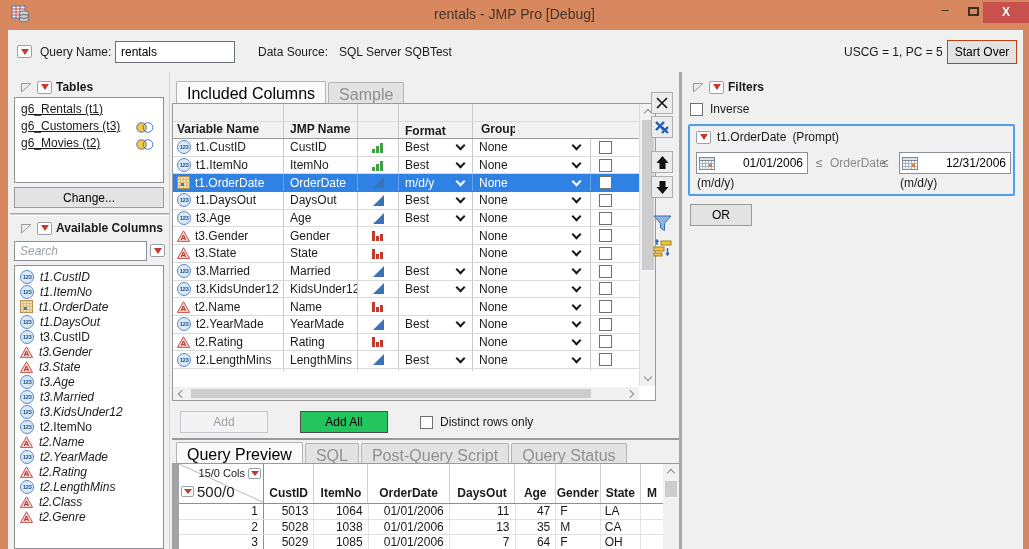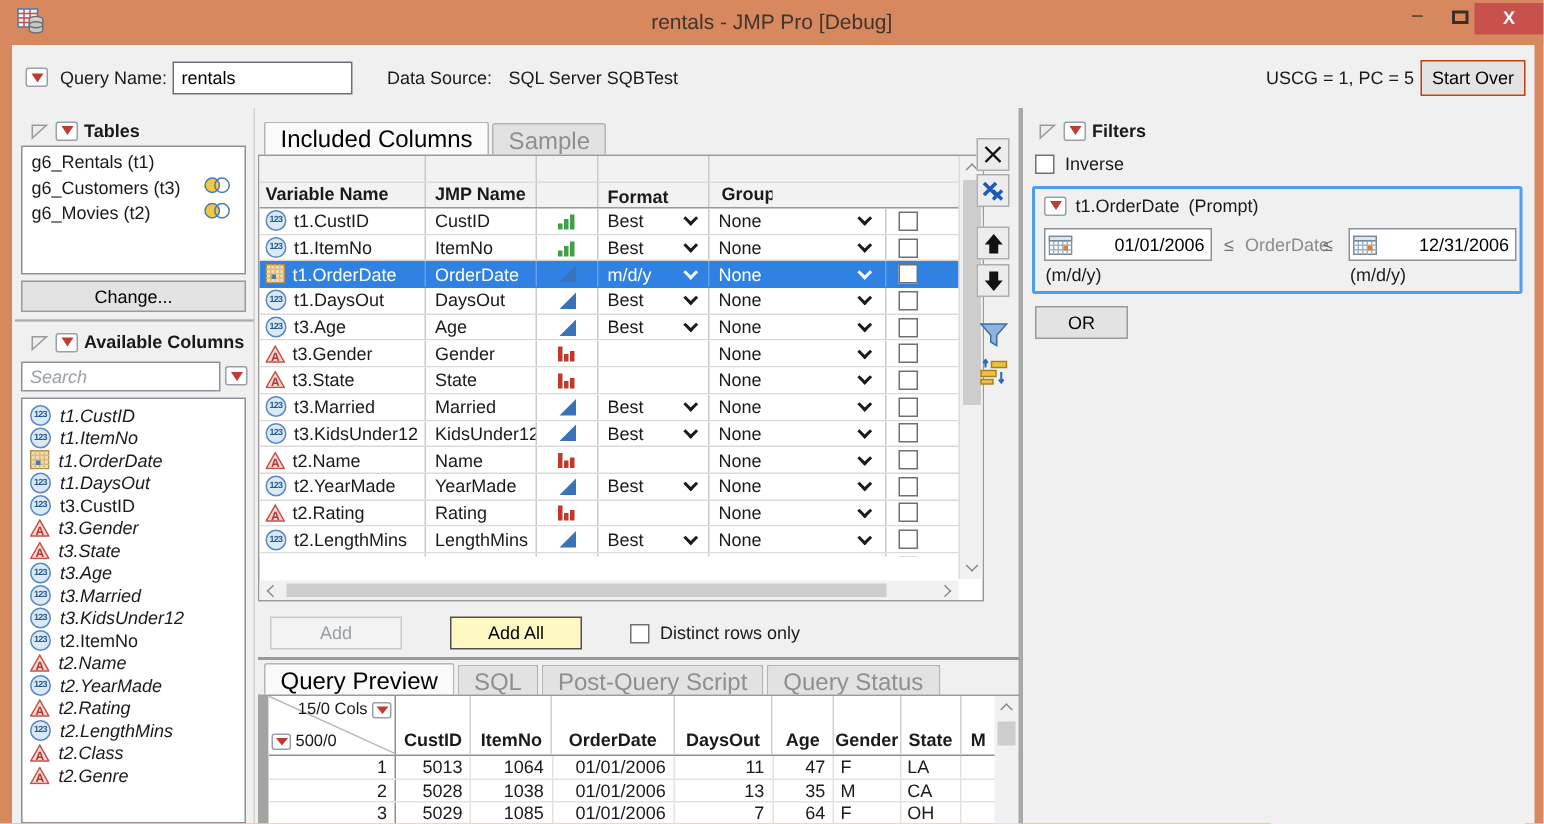--- a/index.html
+++ b/index.html
@@ -32,21 +32,21 @@
   #status-text { left:836px; top:15px; }
   #start-over { left:939px; top:10px; width:70px; height:24px; background:#e3e3e3; border:1px solid #c2410c; font-size:12px; }
   button { cursor:default; }
 
   
   .sec-head { display:flex; align-items:center; gap:4px; font-weight:bold; font-size:12px; }
 
   
   #tables-head { left:12px; top:50px; }
   #tables-box { left:6px; top:67px; width:150px; height:86px; background:#fff; border:1px solid #8b9097; padding-top:2px; overflow:hidden; }
-  .tbl-item { display:flex; align-items:flex-start; padding:1px 9px 1px 6px; height:17px; }
+  .tbl-item { display:flex; align-items:flex-end; padding:1px 9px 1px 6px; height:17px;text-decoration:underline; }
   .tbl-item .nm { flex:1; }
   #change-btn { left:6px; top:157px; width:150px; height:21px; background:#e3e3e3; border:1px solid #9a9a9a; font-size:12px; }
   #left-split { left:2px; top:183px; width:160px; height:3px; border-top:1px solid #a8a8a8; border-bottom:1px solid #fdfdfd; background:#cfcfcf; }
   #avail-head { left:12px; top:191px; }
   #search-input { left:6px; top:211px; width:133px; height:20px; border:1px solid #8b9097; background:#fff; padding:2px 5px; font-size:12px; }
   #search-input::placeholder { font-style:italic; color:#9aa0a6; }
   #search-menu { left:142px; top:214px; }
   #avail-box { left:6px; top:235px; width:150px; height:284px; background:#fff; border:1px solid #8b9097; padding-top:3px; overflow:hidden; }
   .av-item { display:flex; align-items:center; gap:6px; height:15px; padding-left:5px; }
   .av-item .lb { font-style:italic; }
@@ -91,32 +91,32 @@
   #inc-hscroll { left:165px; top:357px; width:466px; height:13px; background:#f1f1f1; display:flex; align-items:center; }
   .hsb-btn { width:15px; height:13px; display:flex; align-items:center; justify-content:center; flex:none; }
   #inc-hthumb { height:9px; background:#cdcdcd; width:400px; margin-left:3px; }
 
   
   .tool { position:absolute; left:643px; width:22px; height:22px; background:#ececec; border:1px solid #aeaeae; display:flex; align-items:center; justify-content:center; }
   .tool.flat { background:transparent; border-color:transparent; }
 
   
   #add-btn { left:172px; top:381px; width:88px; height:22px; background:#f3f3f3; border:1px solid #c3c8ce; color:#9aa0a6; font-size:12px; }
-  #addall-btn { left:292px; top:381px; width:88px; height:22px; background:#fef9c3; border:1px solid #4f4f4f; font-size:12px; }
+  #addall-btn { left:292px; top:381px; width:88px; height:22px; background:#22c55e; border:1px solid #4f4f4f; font-size:12px; }
   #distinct-wrap { left:412px; top:385px; display:flex; gap:7px; align-items:center; }
   #center-sep { left:164px; top:408px; width:508px; height:2px; background:#9a9a9a; }
 
   
   #prev-table { left:164px; top:433px; width:508px; height:86px; background:#fff; border-top:1px solid #9a9a9a; border-left:7px solid #a3a3a3; overflow:hidden; }
   #prev-header { display:flex; height:40px; border-bottom:1px solid #8f8f8f; position:relative; background:#fff; }
   .ph { border-right:1px solid #d0d0d0; font-weight:bold; display:flex; align-items:flex-end; justify-content:center; padding-bottom:3px; white-space:nowrap; overflow:hidden; }
   #corner { width:88px; position:relative; border-right:1px solid #8f8f8f; font-weight:normal; }
   #corner svg { position:absolute; left:0; top:0; }
   #cols-badge { position:absolute; right:2px; top:3px; display:flex; align-items:center; gap:3px; font-size:11px; }
-  #rows-badge { position:absolute; left:2px; bottom:3px; display:flex; align-items:center; gap:3px; font-size:11px; }
+  #rows-badge { position:absolute; left:2px; bottom:3px; display:flex; align-items:center; gap:3px; font-size:15px; }
   .prow { display:flex; height:15.5px; border-bottom:1px solid #e2e2e2; }
   .prow .pc { border-right:1px solid #e2e2e2; white-space:nowrap; overflow:hidden; display:flex; align-items:center; }
   .num { justify-content:flex-end; padding-right:5px; }
   .txt { justify-content:flex-start; padding-left:4px; }
   .w-rn { width:88px; }  .w-cust { width:52px; } .w-item { width:56px; } .w-od { width:84px; }
   .w-do { width:68px; }  .w-age { width:42px; }  .w-gen { width:46px; }  .w-st { width:42px; } .w-m { width:40px; }
   #prev-vscroll { left:655px; top:434px; width:16px; height:85px; background:#f1f1f1; }
   #prev-vthumb { position:absolute; left:2px; top:17px; width:12px; height:16px; background:#cdcdcd; }
 
   

